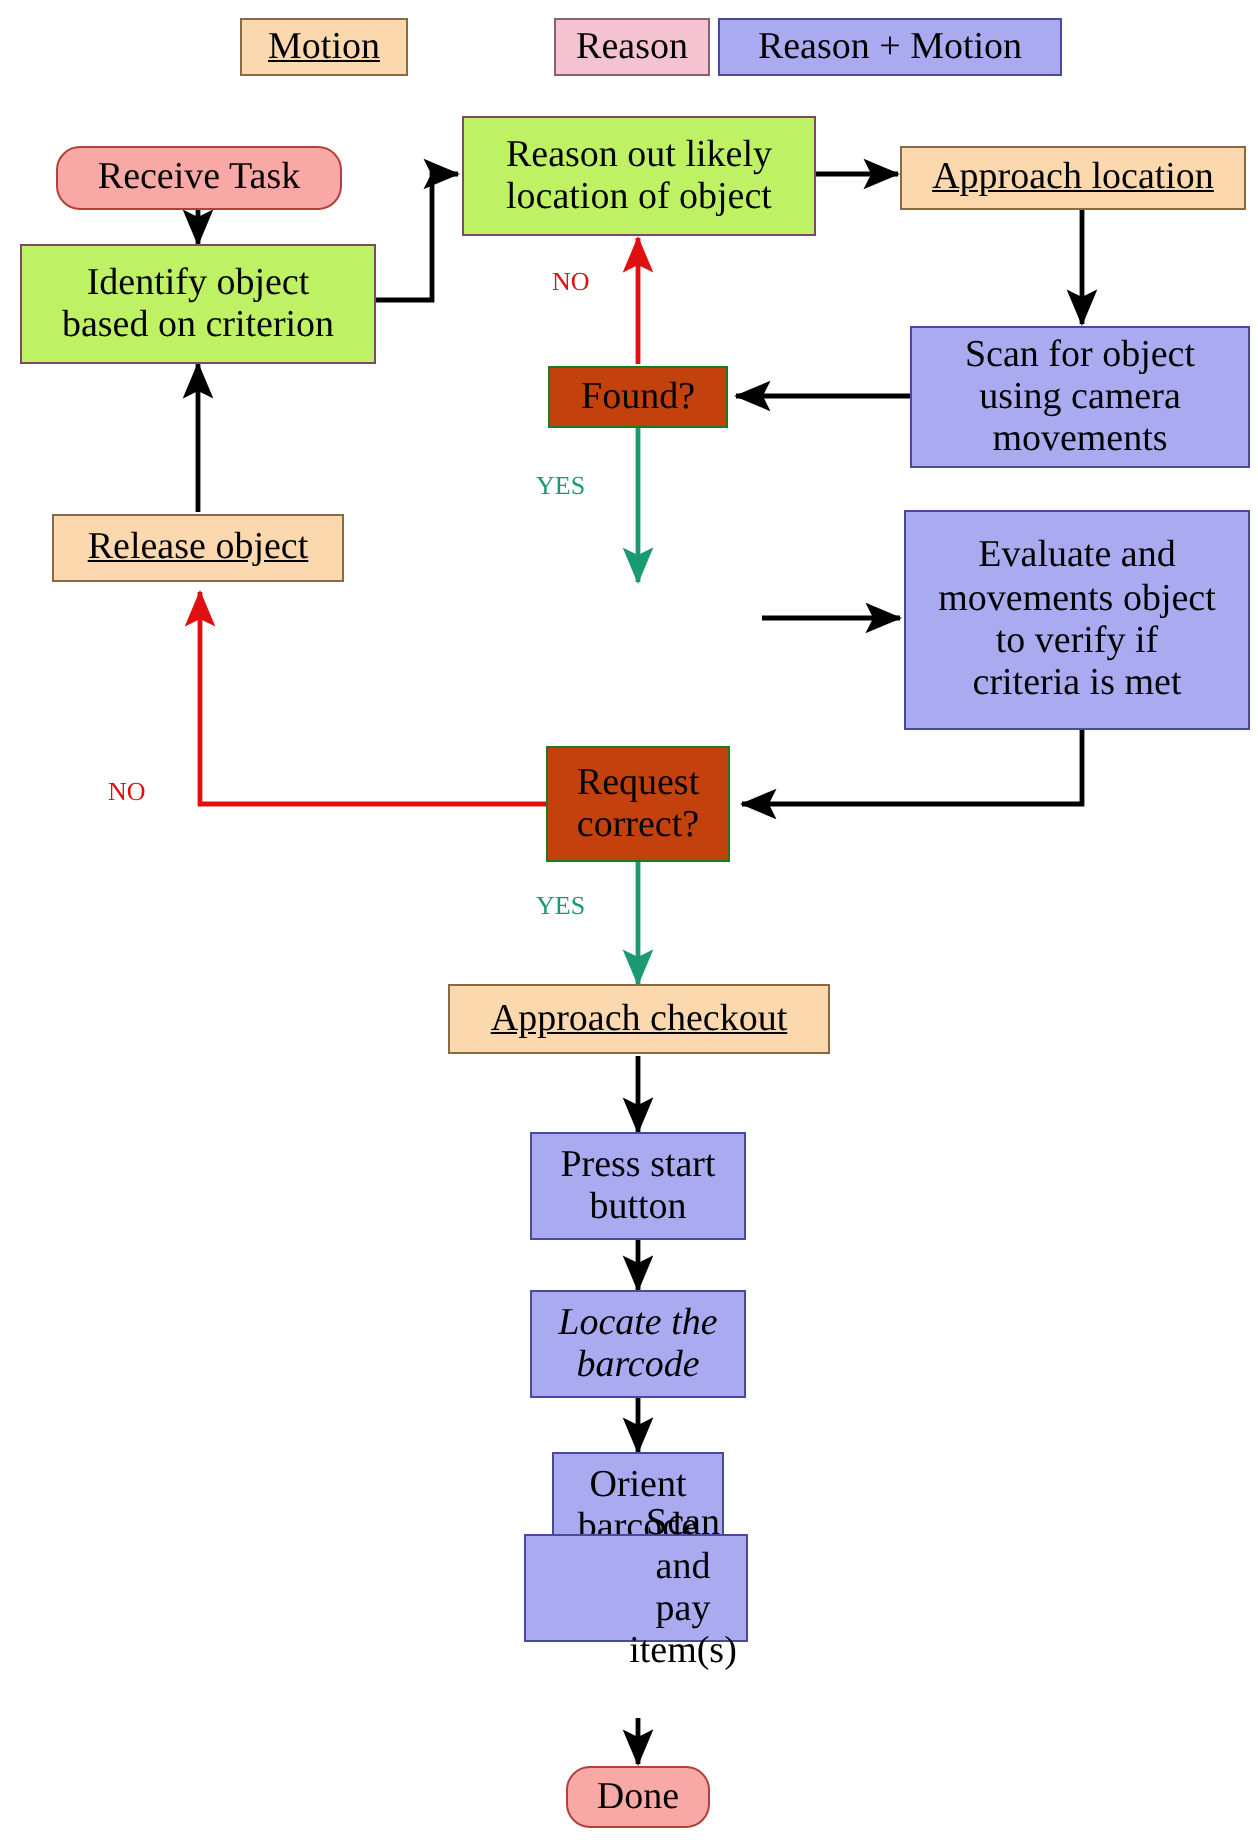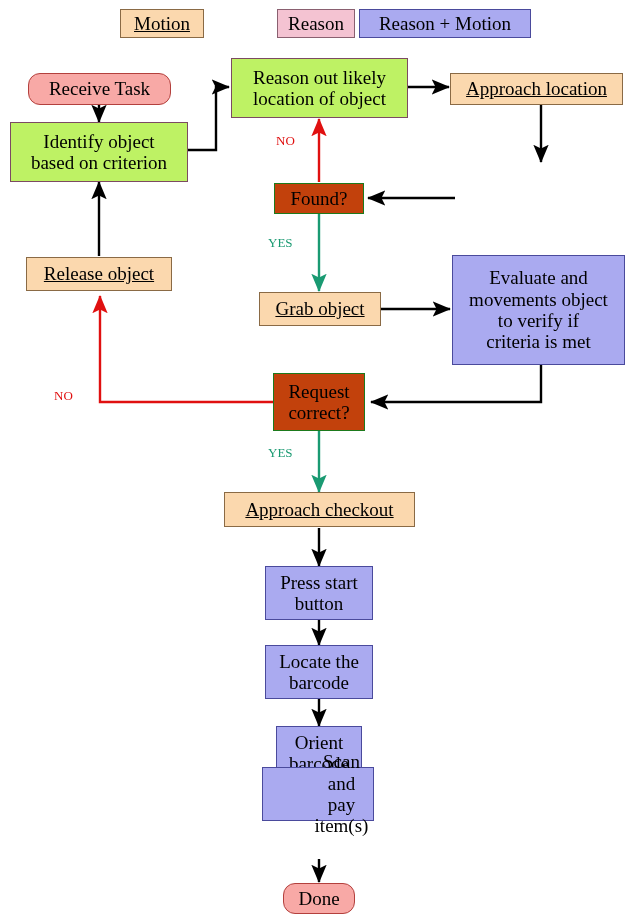--- a/index.html
+++ b/index.html
@@ -118,41 +118,43 @@
   <div class="node box fill-term" style="left:28px; top:73px; width:143px; height:32px;">Receive Task</div>
 
   <div class="node box fill-reason" style="left:10px; top:122px; width:178px; height:60px;">Identify object
 based on criterion</div>
 
   <div class="node box fill-reason" style="left:231px; top:58px; width:177px; height:60px;">Reason out likely
 location of object</div>
 
   <div class="node box fill-motion" style="left:450px; top:73px; width:173px; height:32px;">Approach location</div>
 
+  <div class="node box fill-both" style="left:455px; top:163px; width:170px; height:71px;">Scan for object
+using camera
+movements</div>
 
   <div class="node box fill-decide" style="left:274px; top:183px; width:90px; height:31px;">Found?</div>
 
-  <div class="node box fill-motion" style="left:259px; top:292px; width:122px; height:34px;">Grab object</div>
 
   <div class="node box fill-both" style="left:452px; top:255px; width:173px; height:110px;">Evaluate and
 movements object
 to verify if
 criteria is met</div>
 
   <div class="node box fill-motion" style="left:26px; top:257px; width:146px; height:34px;">Release object</div>
 
   <div class="node box fill-motion" style="left:224px; top:492px; width:191px; height:35px;">Approach checkout</div>
 
   <div class="node box fill-decide" style="left:273px; top:373px; width:92px; height:58px;">Request
 correct?</div>
 
   <div class="node box fill-both" style="left:265px; top:566px; width:108px; height:54px;">Press start
 button</div>
 
-  <div class="node box fill-both" style="left:265px; top:645px; width:108px; height:54px;">Locate the
+  <div class="node box fill-both" style="left:265px; top:645px; width:108px; height:54px;font-style:italic;">Locate the
 barcode</div>
 
   <div class="node box fill-both" style="left:276px; top:726px; width:86px; height:54px;">Orient
 barcode</div>
 
   <div class="node box fill-both" style="left:262px; top:767px; width:112px; height:54px;padding-left:47px;">Scan and
 pay item(s)</div>
 
   <div class="node box fill-term" style="left:283px; top:883px; width:72px; height:31px;">Done</div>
 

